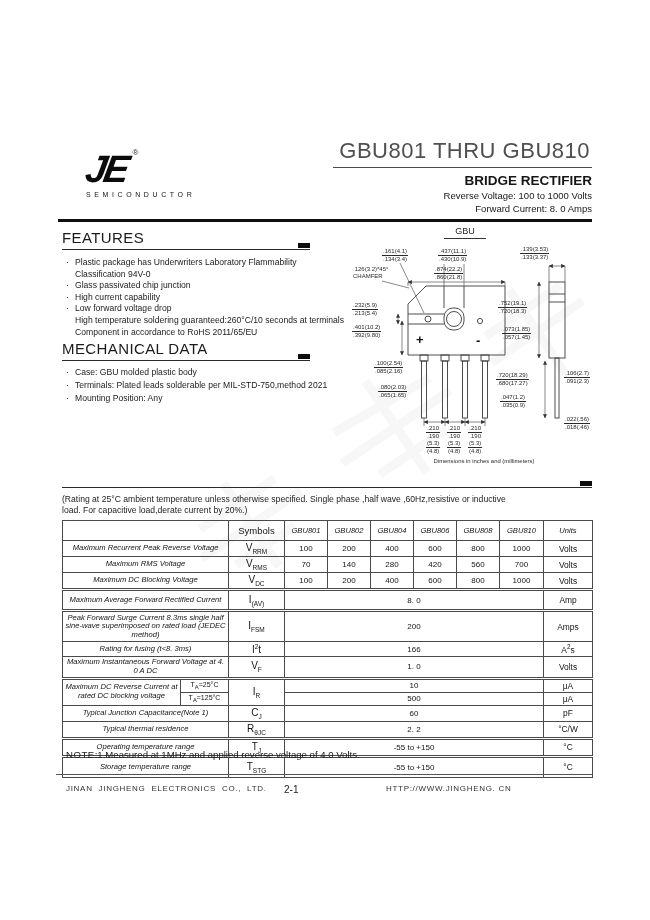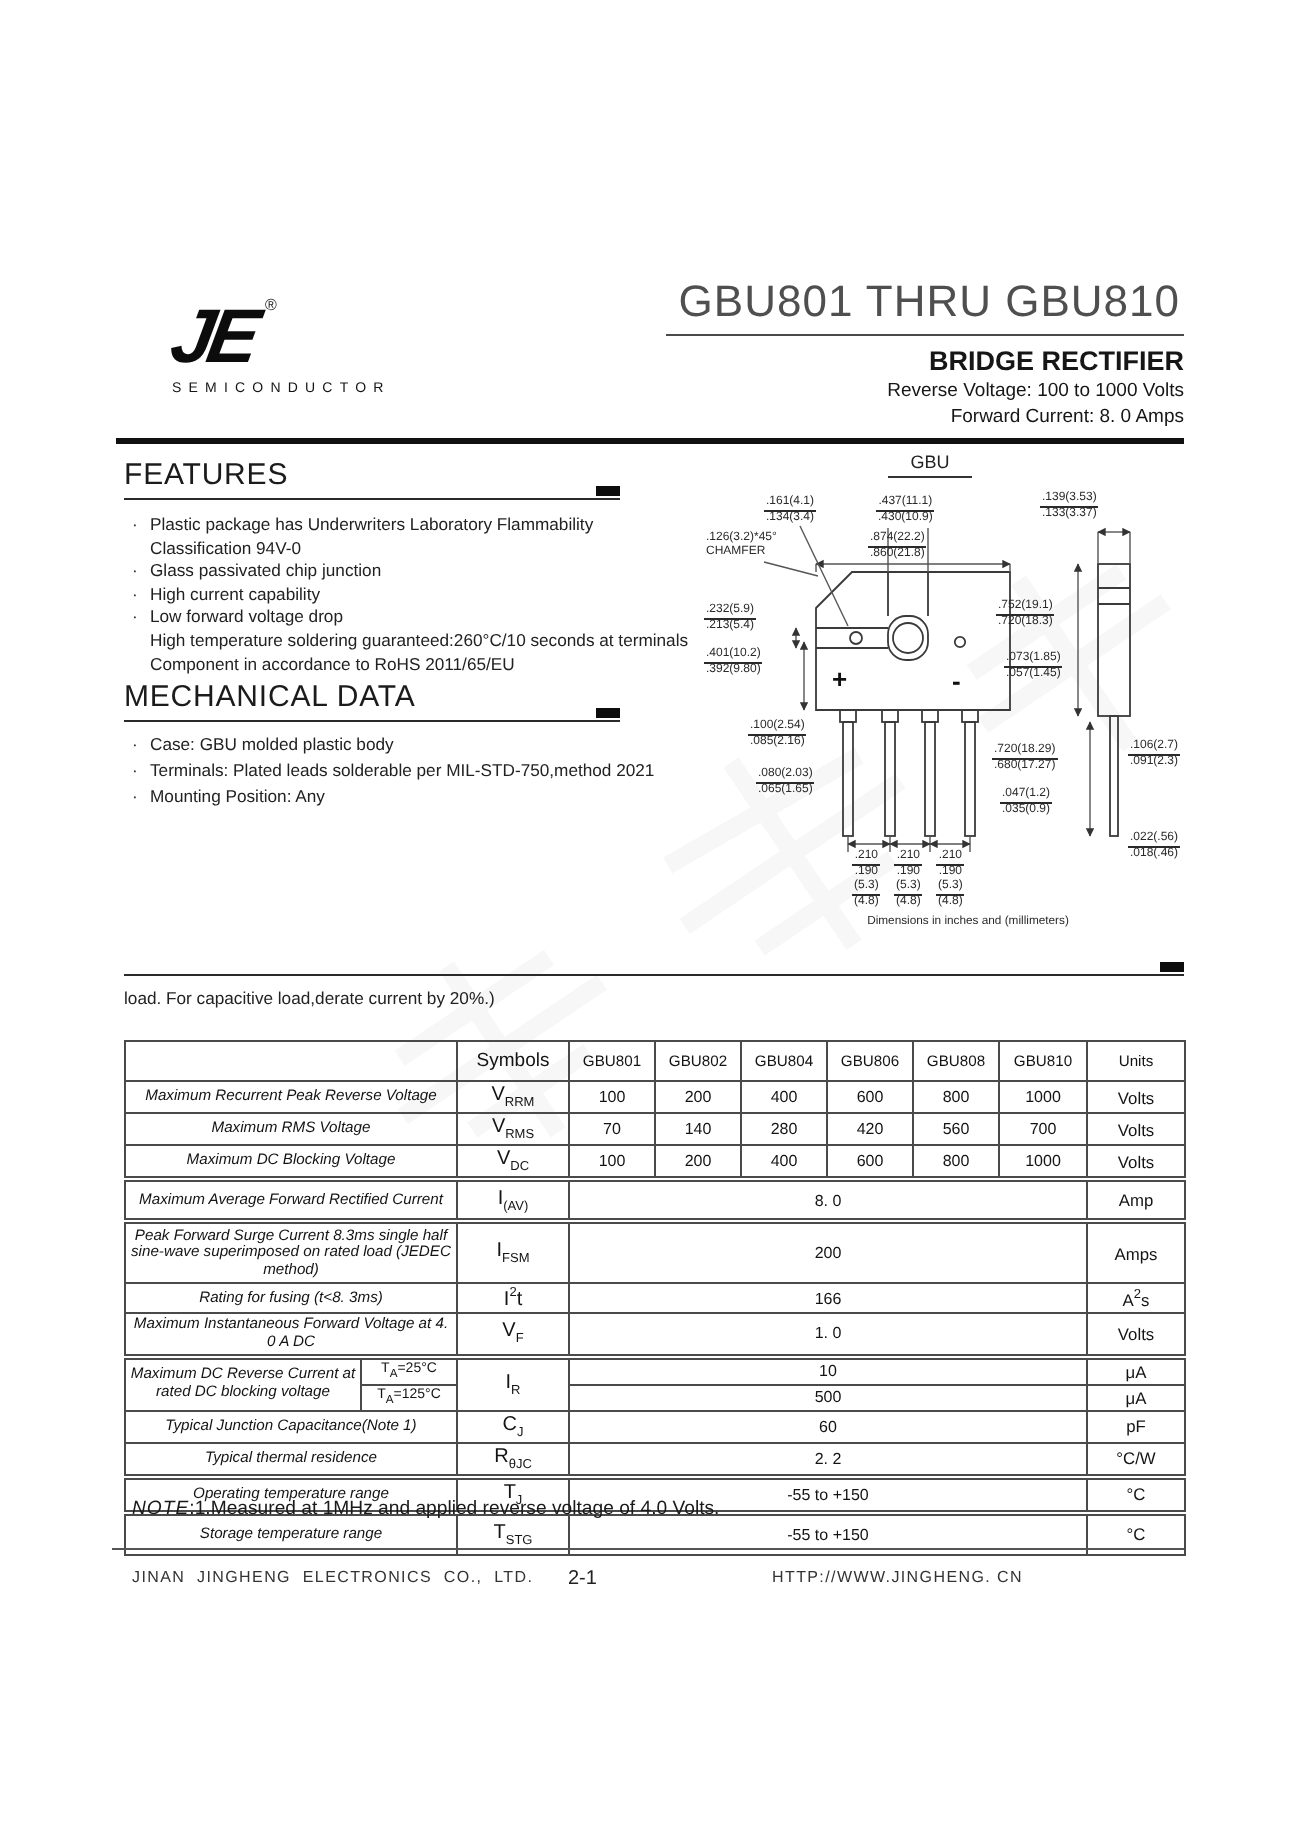--- a/index.html
+++ b/index.html
@@ -52,27 +52,27 @@
   table.ratings{
     position:absolute;left:62px;top:520px;border-collapse:collapse;table-layout:fixed;
     width:530px;font-size:8px;color:#141414;
   }
   table.ratings td{border:1px solid #4a4a4a;text-align:center;vertical-align:middle;padding:1px 2px;overflow:hidden;}
   td.desc{text-align:left;font-size:7.6px;padding-left:5px;line-height:8.6px;font-style:italic;}
   td.cond{font-size:7px;}
   td.sym{font-size:10px;}
   td.sym sub,td.unit sub{font-size:6.5px;}
   td.sym sup,td.unit sup{font-size:6.5px;}
-  td.chead{font-size:7.6px;}
+  td.chead{font-size:7.6px;font-style:italic;}
   td.symhead{font-size:9.5px;}
   td.unit{font-size:8.4px;}
   tr.grp > td{border-top:3px double #4a4a4a;}
   
   .note{position:absolute;left:66px;top:749px;font-size:9.6px;color:#1a1a1a;}
-  .note .nlab{font-style:italic;letter-spacing:.5px;}
+  .note .nlab{letter-spacing:.5px;}
   .botrule{position:absolute;left:56px;top:774px;width:536px;height:0;border-bottom:1.2px solid #555;}
   .footer{position:absolute;left:56px;top:784px;width:536px;font-size:8px;color:#333;}
   .footer .co{position:absolute;left:10px;letter-spacing:.7px;word-spacing:3px;white-space:nowrap;}
   .footer .pg{position:absolute;left:228px;font-size:10px;color:#222;}
   .footer .web{position:absolute;left:330px;letter-spacing:.7px;white-space:nowrap;}
 </style>
 </head>
 <body>
 
 <div class="page">
@@ -268,20 +268,21 @@
         <span class="nb">.190</span>
         <span class="fr">(5.3)</span>
         <span class="nb">(4.8)</span>
       </div>
 
     <div class="dwcap">Dimensions in inches and (millimeters)</div>
   </div>
 
   <div class="secrule" style="left:62px;top:487px;width:530px;"></div>
   <div class="condpara">
+    <div>(Rating at 25°C ambient temperature unless otherwise specified. Single phase ,half wave ,60Hz,resistive or inductive</div>
     <div>load. For capacitive load,derate current by 20%.)</div>
   </div>
 
   <table class="ratings">
     <colgroup>
       <col style="width:118px">
         <col style="width:48px">
         <col style="width:56px">
       <col style="width:43px">
         <col style="width:43px">

